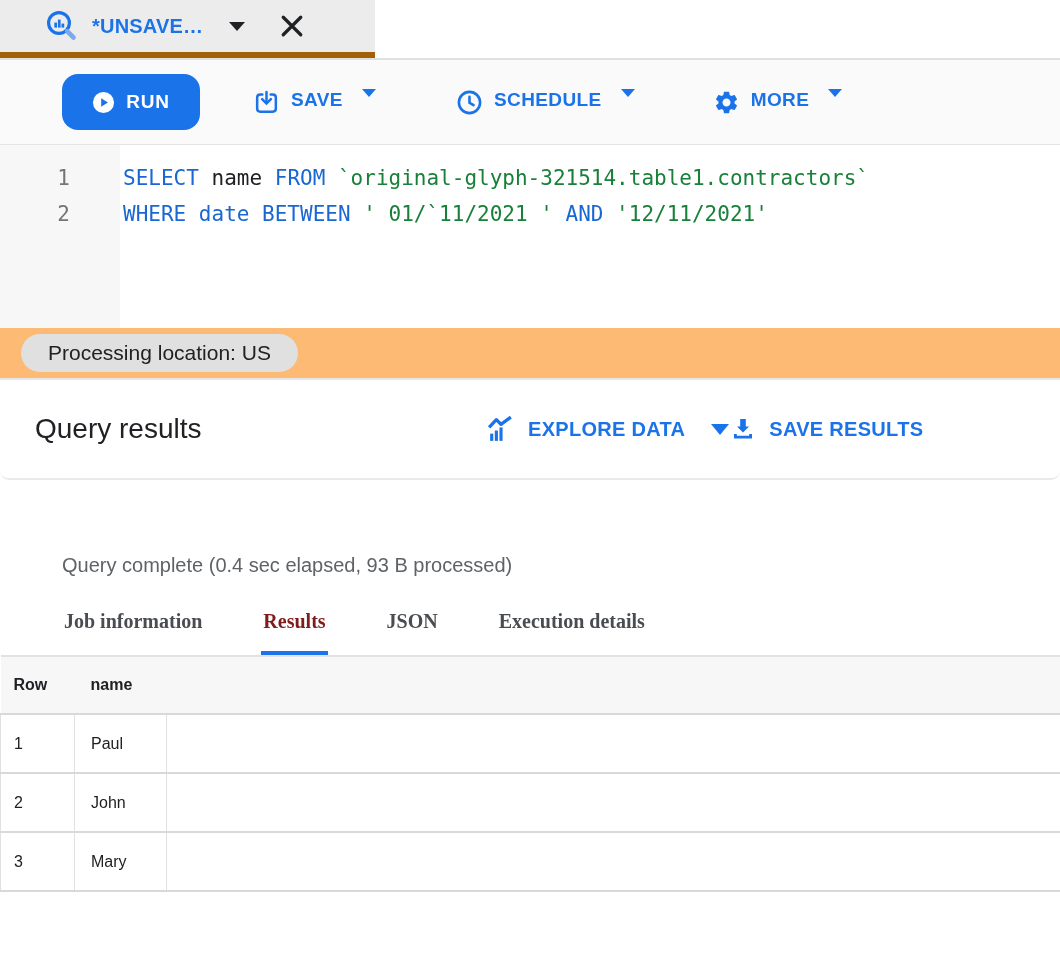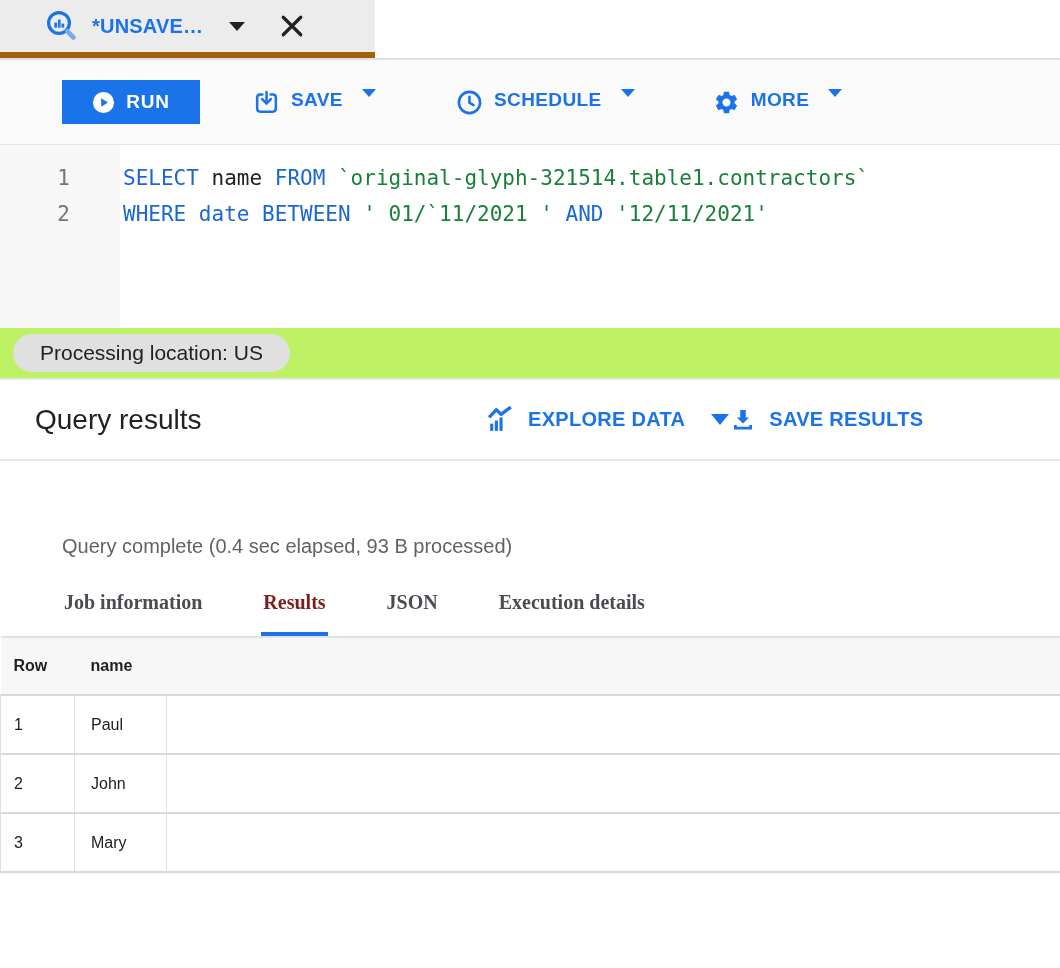--- a/index.html
+++ b/index.html
@@ -14,21 +14,21 @@
   .tab-title { color:#1a73e8; font-size:20px; font-weight:700; margin-left:12px;
                letter-spacing:.2px; white-space:nowrap; }
   .tab-caret { width:0; height:0; border-left:8px solid transparent; border-right:8px solid transparent;
                border-top:9px solid #202124; margin-left:26px; }
   .tab-close { margin-left:32px; display:flex; align-items:center; }
 
   
   .toolbar { height:87px; background:#fafafa; border-top:2px solid #e0e0e0;
              border-bottom:1px solid #e4e4e4; display:flex; align-items:center;
              padding-left:62px; }
-  .run-button { width:138px; height:44px; background:#1a73e8; border:none; border-radius:0;
+  .run-button { width:138px; height:56px; background:#1a73e8; border:none; border-radius:16px;
                 color:#fff; font-family:inherit; font-size:19px; font-weight:700; letter-spacing:.8px;
                 display:flex; align-items:center; justify-content:center; gap:11px; cursor:pointer; }
   .tb-button { display:flex; gap:11px; color:#1a73e8;
                background:none; border:none; font-family:inherit; font-size:19px; font-weight:700;
                letter-spacing:.4px; cursor:pointer; }
   .tb-save { margin-left:53px; }
   .tb-schedule { margin-left:80px; }
   .tb-more { margin-left:78px; }
   .blue-caret { width:0; height:0; border-left:7px solid transparent; border-right:7px solid transparent;
                 border-top:8px solid #1a73e8; margin-left:8px; }
@@ -38,28 +38,28 @@
   .gutter { width:120px; background:#f7f7f7; padding:15px 50px 0 0; text-align:right;
             font-family:"DejaVu Sans Mono", monospace; font-size:21px; line-height:36px; color:#757575; }
   .code { flex:1; padding:15px 0 0 3px; font-family:"DejaVu Sans Mono", monospace;
           font-size:21px; line-height:36px; cursor:text; }
   .code-line { white-space:pre; }
   .code-line .keyword { color:#1967d2; }
   .code-line .string  { color:#188038; }
   .code-line .plain   { color:#202124; }
 
   
-  .processing-strip { height:52px; display:flex; align-items:center; padding-left:13px;
-                      border-bottom:2px solid #e7e7e7; background:#bef264; }
+  .processing-strip { height:52px; display:flex; align-items:center; padding-left:21px;
+                      border-bottom:2px solid #e7e7e7; background:#fdba74; }
   .location-pill { background:#e0e0e0; border-radius:19px; height:38px; padding:0 27px;
                    display:flex; align-items:center; font-size:21px; color:#202124; }
 
   
-  .results-header { height:81px; border-bottom:2px solid #e8eaed; display:flex; align-items:center;
-                    padding-left:35px; background:#fff; }
+  .results-header { height:100px; border-bottom:2px solid #e8eaed; display:flex; align-items:center;
+                    padding-left:35px; background:#fff;border-radius:9px; }
   .results-title { font-size:28px; color:#202124; flex:0 0 370px; }
   .rh-button { display:flex; align-items:center; gap:12px; color:#1a73e8; background:none; border:none;
                font-family:inherit; font-size:20px; font-weight:700; letter-spacing:.3px; cursor:pointer; }
   .rh-explore { margin-left:80px; }
 
   
   .status-text { padding:74px 0 0 62px; font-size:20px; color:#5f6368; }
   .result-tabs { display:flex; gap:57px; padding-left:62px; margin-top:33px; }
   .result-tab { font-size:20px; font-weight:700; color:#494c50; padding:0 2px 18px 2px;
                 border-bottom:4px solid transparent; cursor:pointer;font-family:Liberation Serif, serif; }

